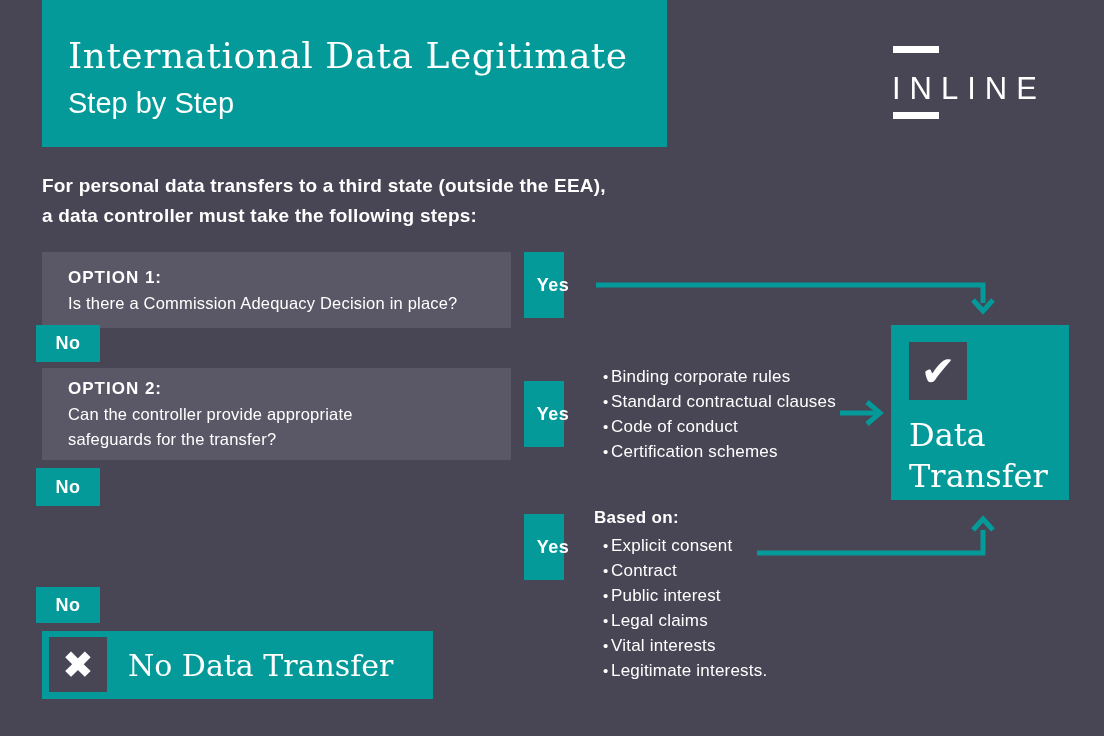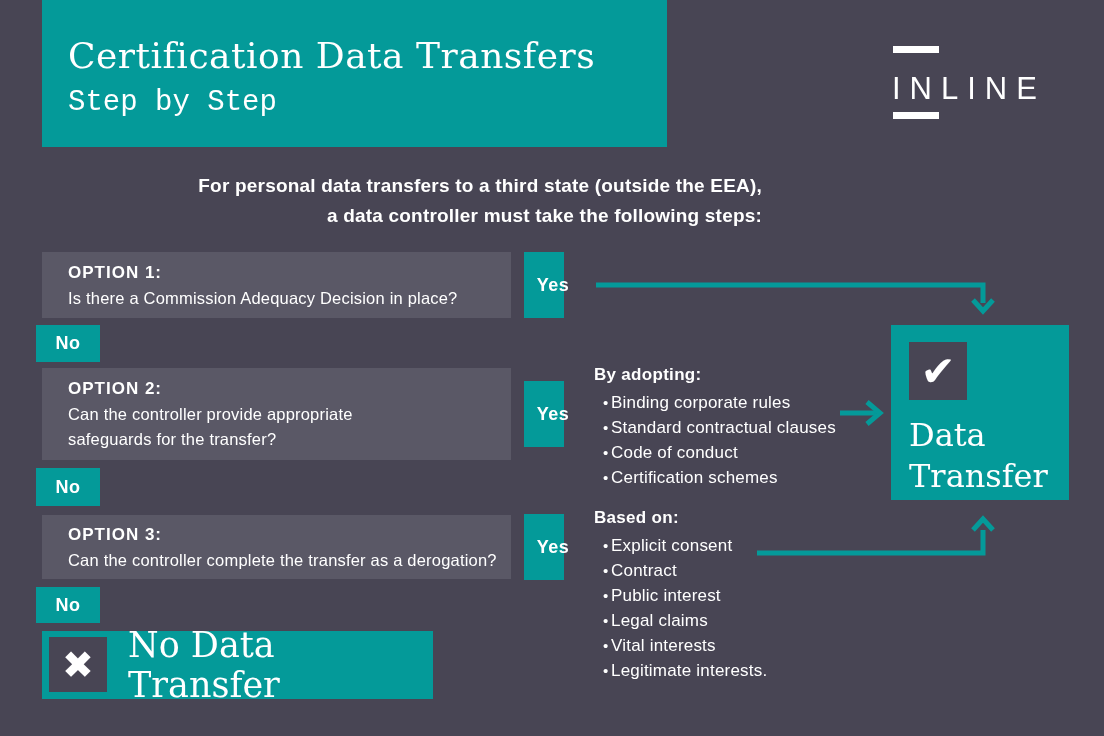--- a/index.html
+++ b/index.html
@@ -26,53 +26,53 @@
     left: 42px; top: 0; width: 625px; height: 147px;
     background: var(--teal);
     padding: 33px 0 0 26px;
   }
   .header-title {
     font-family: "DejaVu Serif", serif;
     font-size: 36px; font-weight: 500; line-height: 46px;
     letter-spacing: 0.5px;
   }
   .header-subtitle {
-    font-family: Liberation Mono, monospace;
+    font-family: Liberation Sans, sans-serif;
     font-size: 29px; font-weight: 500; line-height: 40px;
     margin-top: 4px;
   }
 
   
   .logo { left: 888px; top: 40px; width: 176px; height: 86px; }
   .logo-bar { position: absolute; left: 5px; width: 46px; height: 7px; background: var(--white); }
   .logo-bar.top { top: 6px; }
   .logo-bar.bottom { top: 72px; }
   .logo-text {
     position: absolute; left: 4px; top: 21px;
     font-size: 31px; font-weight: 400; letter-spacing: 9px;
     color: var(--white); white-space: nowrap; margin-top: 10px;
   }
 
   
   .intro {
     left: 42px; top: 171px; width: 720px;
     font-size: 19px; font-weight: bold; line-height: 30px;
-    white-space: pre-line; letter-spacing: 0.2px; text-align: right;
+    white-space: pre-line; letter-spacing: 0.2px;
   }
 
   
   .qbox {
     background: var(--box_gray);
     left: 42px; width: 469px;
     padding-left: 26px;
     display: flex; flex-direction: column; justify-content: center;
   }
   .qbox .label { font-size: 17px; font-weight: bold; letter-spacing: 1px; line-height: 26px; }
   .qbox .question { font-size: 16.5px; line-height: 25px; white-space: pre-line; letter-spacing: 0.2px; }
-  .opt1-box { top: 252px; height: 66px; }
+  .opt1-box { top: 252px; height: 76px; }
   .opt2-box { top: 368px; height: 92px; }
   .opt3-box { top: 515px; height: 64px; }
 
   .yes-badge, .no-badge {
     background: var(--teal);
     display: flex; align-items: center; justify-content: center;
     font-size: 18px; font-weight: bold; letter-spacing: 0.5px;
   }
   .yes-badge { left: 524px; width: 40px; height: 66px; padding-left: 18px; }
   .yes1 { top: 252px; }
@@ -108,36 +108,36 @@
     font-family: "DejaVu Serif", serif;
     font-size: 32px; line-height: 41px; white-space: pre-line; margin-top: 8px;
   }
 
   
   .ndt-bar { left: 42px; top: 631px; width: 391px; height: 68px; background: var(--teal); }
   .ndt-x { left: 7px; top: 6px; width: 58px; height: 55px; font-size: 38px; font-weight: bold; }
   .ndt-label {
     position: absolute; left: 86px; top: 0; height: 68px; width: 300px;
     display: flex; align-items: center;
-    font-family: "DejaVu Serif", serif; font-size: 35px;
+    font-family: "DejaVu Serif", serif; font-size: 30px;
   }
 
   
   .arrows { left: 0; top: 0; width: 1104px; height: 736px; pointer-events: none; }
   .arrows polyline, .arrows path, .arrows line {
     fill: none; stroke: var(--teal); stroke-width: 5px;
   }
 </style>
 </head>
 <body style="--background: #484554; --teal: #049a99; --box_gray: #5a5866; --white: #ffffff;">
 
 <div class="canvas">
 
   <div class="abs header-box">
-    <div class="header-title">Certification Data Transfers</div>
+    <div class="header-title">International Data Legitimate</div>
     <div class="header-subtitle">Step by Step</div>
   </div>
 
   <div class="abs logo">
     <div class="logo-bar top"></div>
     <div class="logo-text">INLINE</div>
     <div class="logo-bar bottom"></div>
   </div>
 
   <div class="abs intro">For personal data transfers to a third state (outside the EEA),
@@ -151,29 +151,24 @@
   <div class="abs no-badge no1">No</div>
 
   <div class="abs qbox opt2-box">
     <div class="label">OPTION 2:</div>
     <div class="question">Can the controller provide appropriate
 safeguards for the transfer?</div>
   </div>
   <div class="abs yes-badge yes2">Yes</div>
   <div class="abs no-badge no2">No</div>
 
-  <div class="abs qbox opt3-box">
-    <div class="label">OPTION 3:</div>
-    <div class="question">Can the controller complete the transfer as a derogation?</div>
-  </div>
   <div class="abs yes-badge yes3">Yes</div>
   <div class="abs no-badge no3">No</div>
 
   <div class="abs blist by-adopting">
-    <div class="list-heading">By adopting:</div>
     <ul>
       <li>
           <span class="bullet">•</span>
           <span>Binding corporate rules</span>
         </li>
       <li>
           <span class="bullet">•</span>
           <span>Standard contractual clauses</span>
         </li>
       <li>

